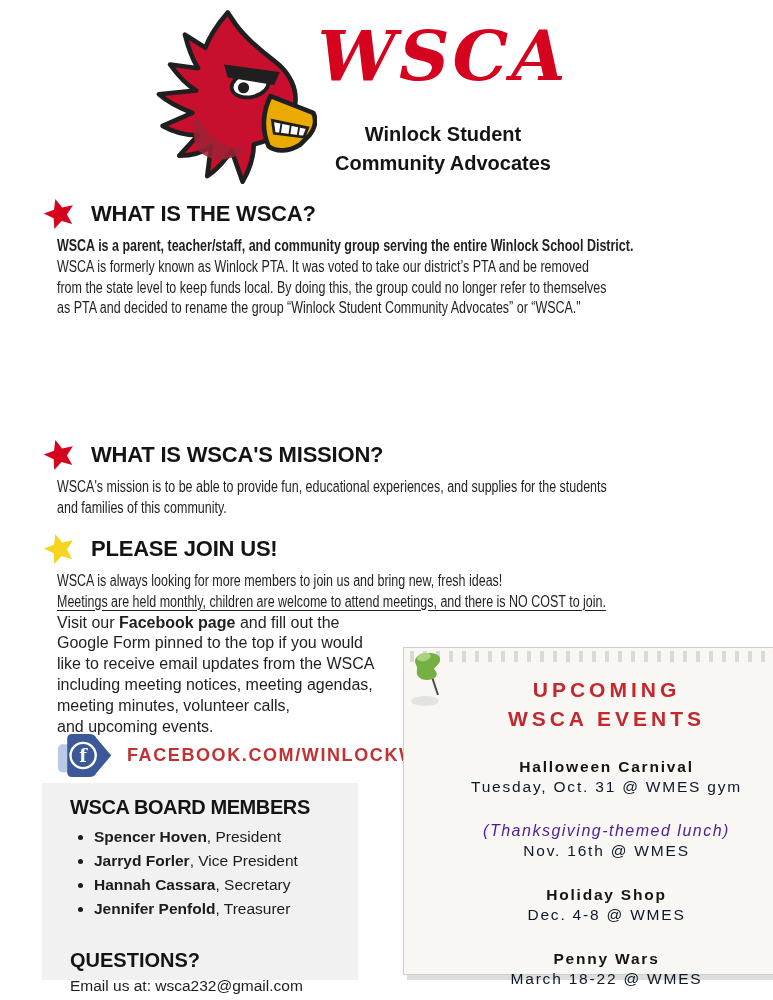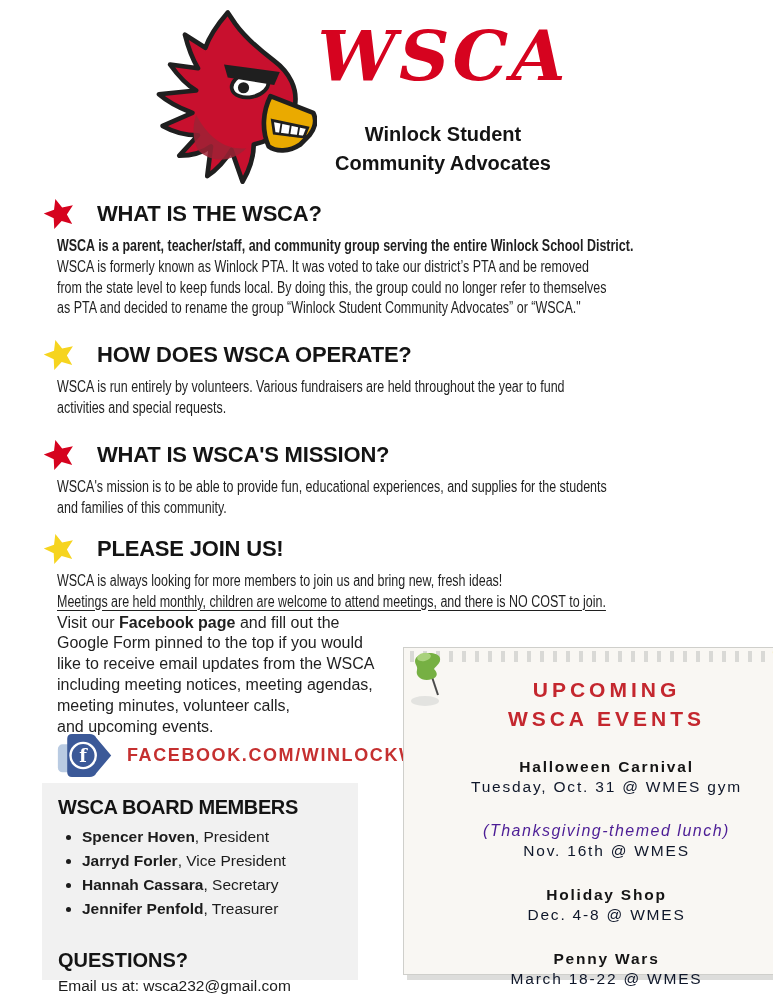--- a/index.html
+++ b/index.html
@@ -8,40 +8,40 @@
 
   
   .logo { position:absolute; left:131px; top:4px; width:186px; height:188px; }
   .title-block { position:absolute; left:292px; top:12px; width:302px; text-align:center; }
   .brand-title { font-family:"DejaVu Serif", serif; font-style:italic; font-weight:bold;
                  font-size:70px; line-height:88px; color:#d6031f; letter-spacing:3px; }
   .brand-sub { margin-top:20px; font-weight:bold; font-size:20px; line-height:29px; color:#141414; }
 
   
   .section { position:absolute; left:42px; width:706px; }
-  .sec-head { display:flex; align-items:center; gap:20px; }
+  .sec-head { display:flex; align-items:center; gap:14px; }
   .sec-head h2 { margin:0; font-size:22px; letter-spacing:-0.2px; color:#141414;
                  font-family:"Liberation Sans", sans-serif; }
   .star { width:35px; height:35px; flex:none; transform:rotate(-16deg); }
   .star-red  { fill:#d6031f; }
   .star-yellow { fill:#f6d41f; }
   .sec-body { margin:5px 0 0 15px; font-size:16px; line-height:20.8px; white-space:pre-line; color:#1f1f1f; }
   .mt0 { margin-top:0; }
   .cond { transform:scaleX(0.78); transform-origin:0 0; width:128%; }
   .u { text-decoration:underline; text-underline-offset:3px; }
   .lead { font-weight:bold; }
 
   
   .fb { position:absolute; left:56px; top:729px; display:flex; align-items:center; gap:13px; cursor:pointer; }
   .fb-icon { width:58px; height:53px; }
   .fb-text { font-weight:bold; font-size:18px; letter-spacing:1.6px; color:#c53030; }
 
   
   .board { position:absolute; left:42px; top:783px; width:316px; height:197px;
-           background:#f1f1f1; padding:13px 16px; box-sizing:border-box; }
+           background:#f1f1f1; padding:13px 28px; box-sizing:border-box; }
   .board h2 { margin:0; font-size:20px; color:#141414; letter-spacing:-0.4px; }
   .board ul { margin:8px 0 0 24px; padding:0; }
   .board li { font-size:15.5px; line-height:20px; margin-bottom:4px; }
   .q-head { margin-top:30px; font-size:20px; font-weight:bold; color:#141414; }
   .q-mail { margin-top:5px; font-size:15.5px; cursor:pointer; }
 
   
   .card { position:absolute; left:403px; top:647px; width:407px; height:328px;
           background:#f9f7f3; border:1px solid #cfcfcb; box-shadow:4px 5px 0 #dddddb;
           box-sizing:border-box; text-align:center; }
@@ -86,30 +86,20 @@
           <path d="M12 1.6 L14.9 8.5 L22.4 9.1 L16.7 14 L18.4 21.3 L12 17.4 L5.6 21.3 L7.3 14 L1.6 9.1 L9.1 8.5 Z"></path>
         </svg>
       <h2>WHAT IS THE WSCA?</h2>
     </div>
     <div class="sec-body cond"><strong class="lead">WSCA is a parent, teacher/staff, and community group serving the entire Winlock School District.</strong><span>
 WSCA is formerly known as Winlock PTA. It was voted to take our district’s PTA and be removed
 from the state level to keep funds local. By doing this, the group could no longer refer to themselves
 as PTA and decided to rename the group “Winlock Student Community Advocates” or “WSCA."</span></div>
   </div>
 
-  <div class="section" style="top:337px;">
-    <div class="sec-head">
-      <svg class="star star-yellow" viewBox="0 0 24 24">
-          <path d="M12 1.6 L14.9 8.5 L22.4 9.1 L16.7 14 L18.4 21.3 L12 17.4 L5.6 21.3 L7.3 14 L1.6 9.1 L9.1 8.5 Z"></path>
-        </svg>
-      <h2>HOW DOES WSCA OPERATE?</h2>
-    </div>
-    <div class="sec-body cond">WSCA is run entirely by volunteers. Various fundraisers are held throughout the year to fund
-activities and special requests.</div>
-  </div>
 
   <div class="section" style="top:437px;">
     <div class="sec-head">
       <svg class="star star-red" viewBox="0 0 24 24">
           <path d="M12 1.6 L14.9 8.5 L22.4 9.1 L16.7 14 L18.4 21.3 L12 17.4 L5.6 21.3 L7.3 14 L1.6 9.1 L9.1 8.5 Z"></path>
         </svg>
       <h2>WHAT IS WSCA'S MISSION?</h2>
     </div>
     <div class="sec-body cond">WSCA's mission is to be able to provide fun, educational experiences, and supplies for the students
 and families of this community.</div>

